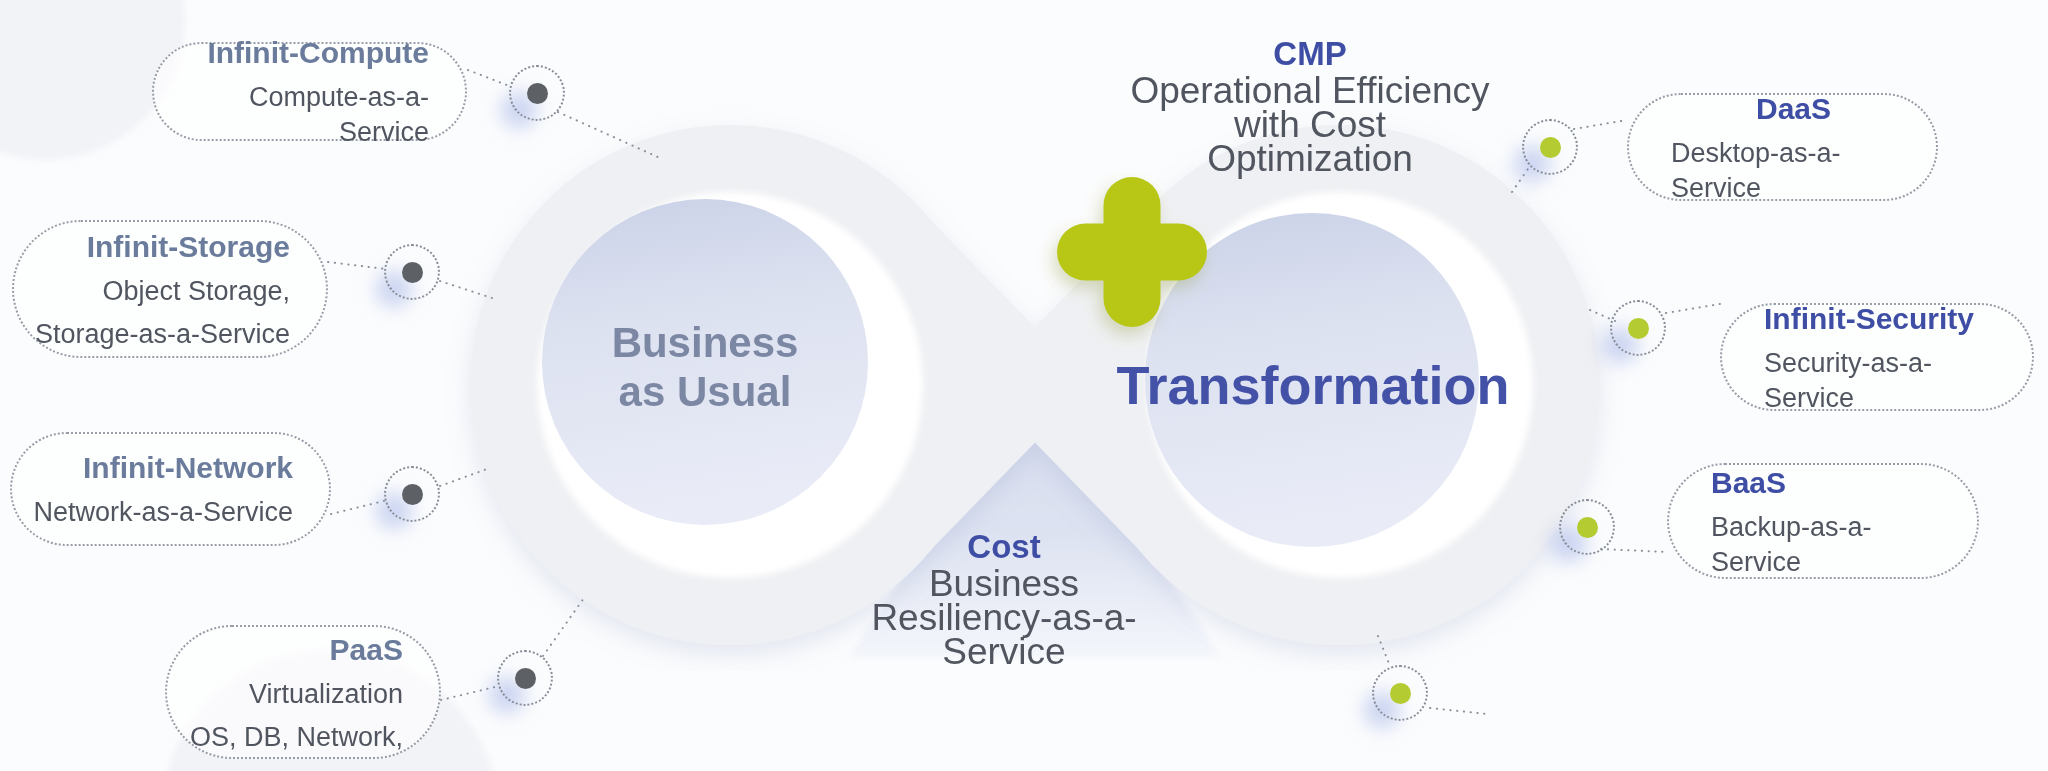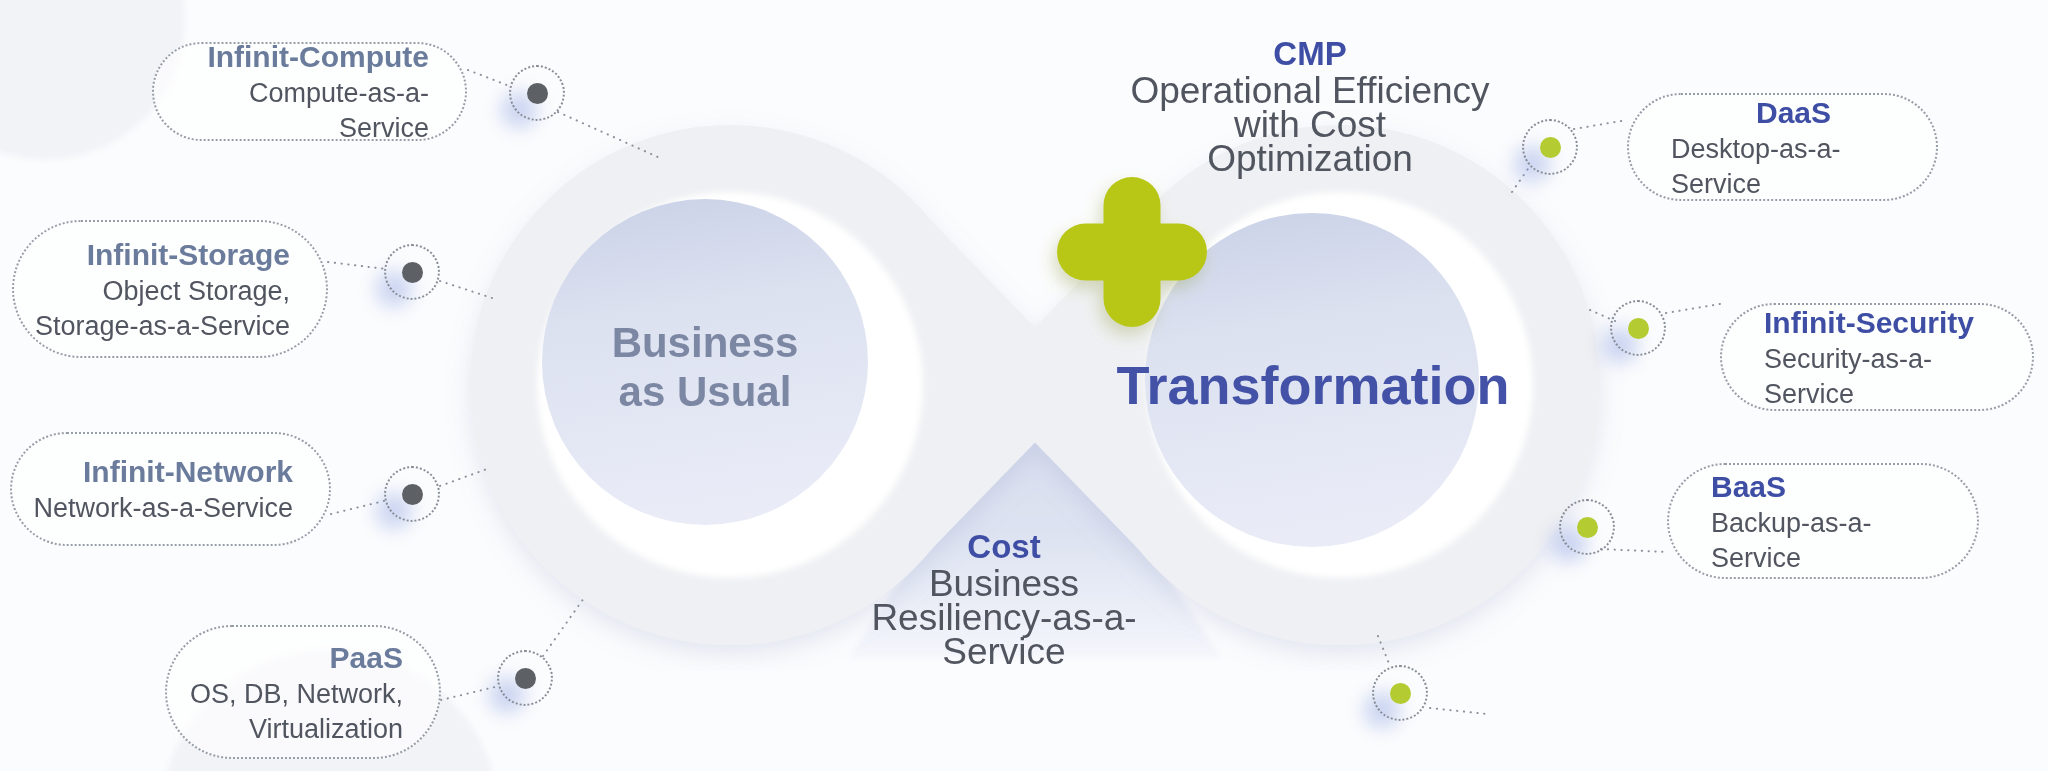--- a/index.html
+++ b/index.html
@@ -9,20 +9,21 @@
     font-family:"Liberation Sans", sans-serif;
   }
   .bg-svg{position:absolute;left:0;top:0;width:2048px;height:771px;}
 
   
   .pill{
     position:absolute;box-sizing:border-box;
     border:2px dotted #979da8;border-radius:80px;
     display:flex;flex-direction:column;justify-content:center;
     background:rgba(255,255,255,.6);
+    gap:8px;
   }
   .pill .t{font-weight:700;font-size:30px;line-height:39px;color:var(--left_title_slate,#6a7b9c);}
   .pill .s{font-size:27px;line-height:35px;color:var(--subtitle_gray,#50555f);}
   .pill.align-r{text-align:right;padding-right:36px;padding-left:20px;}
   .pill.align-l{text-align:left;padding-left:42px;padding-right:20px;}
   .pill.right-side .t{color:var(--indigo,#3f4ea5);}
 
   .p-compute{left:152px;top:42px;width:315px;height:99px;}
   .p-storage{left:12px;top:220px;width:316px;height:138px;}
   .p-network{left:10px;top:432px;width:321px;height:114px;}
@@ -170,22 +171,22 @@
     <div class="t">Infinit-Storage</div>
     <div class="s">Object Storage,</div>
     <div class="s">Storage-as-a-Service</div>
   </div>
   <div class="pill align-r p-network">
     <div class="t">Infinit-Network</div>
     <div class="s">Network-as-a-Service</div>
   </div>
   <div class="pill align-r p-paas">
     <div class="t">PaaS</div>
+    <div class="s">Virtualization</div>
     <div class="s">OS, DB, Network,</div>
-    <div class="s">Virtualization</div>
   </div>
 
   <div class="pill align-l right-side p-daas">
     <div class="t">DaaS</div>
     <div class="s">Desktop-as-a-Service</div>
   </div>
   <div class="pill align-l right-side p-security">
     <div class="t">Infinit-Security</div>
     <div class="s">Security-as-a-Service</div>
   </div>

